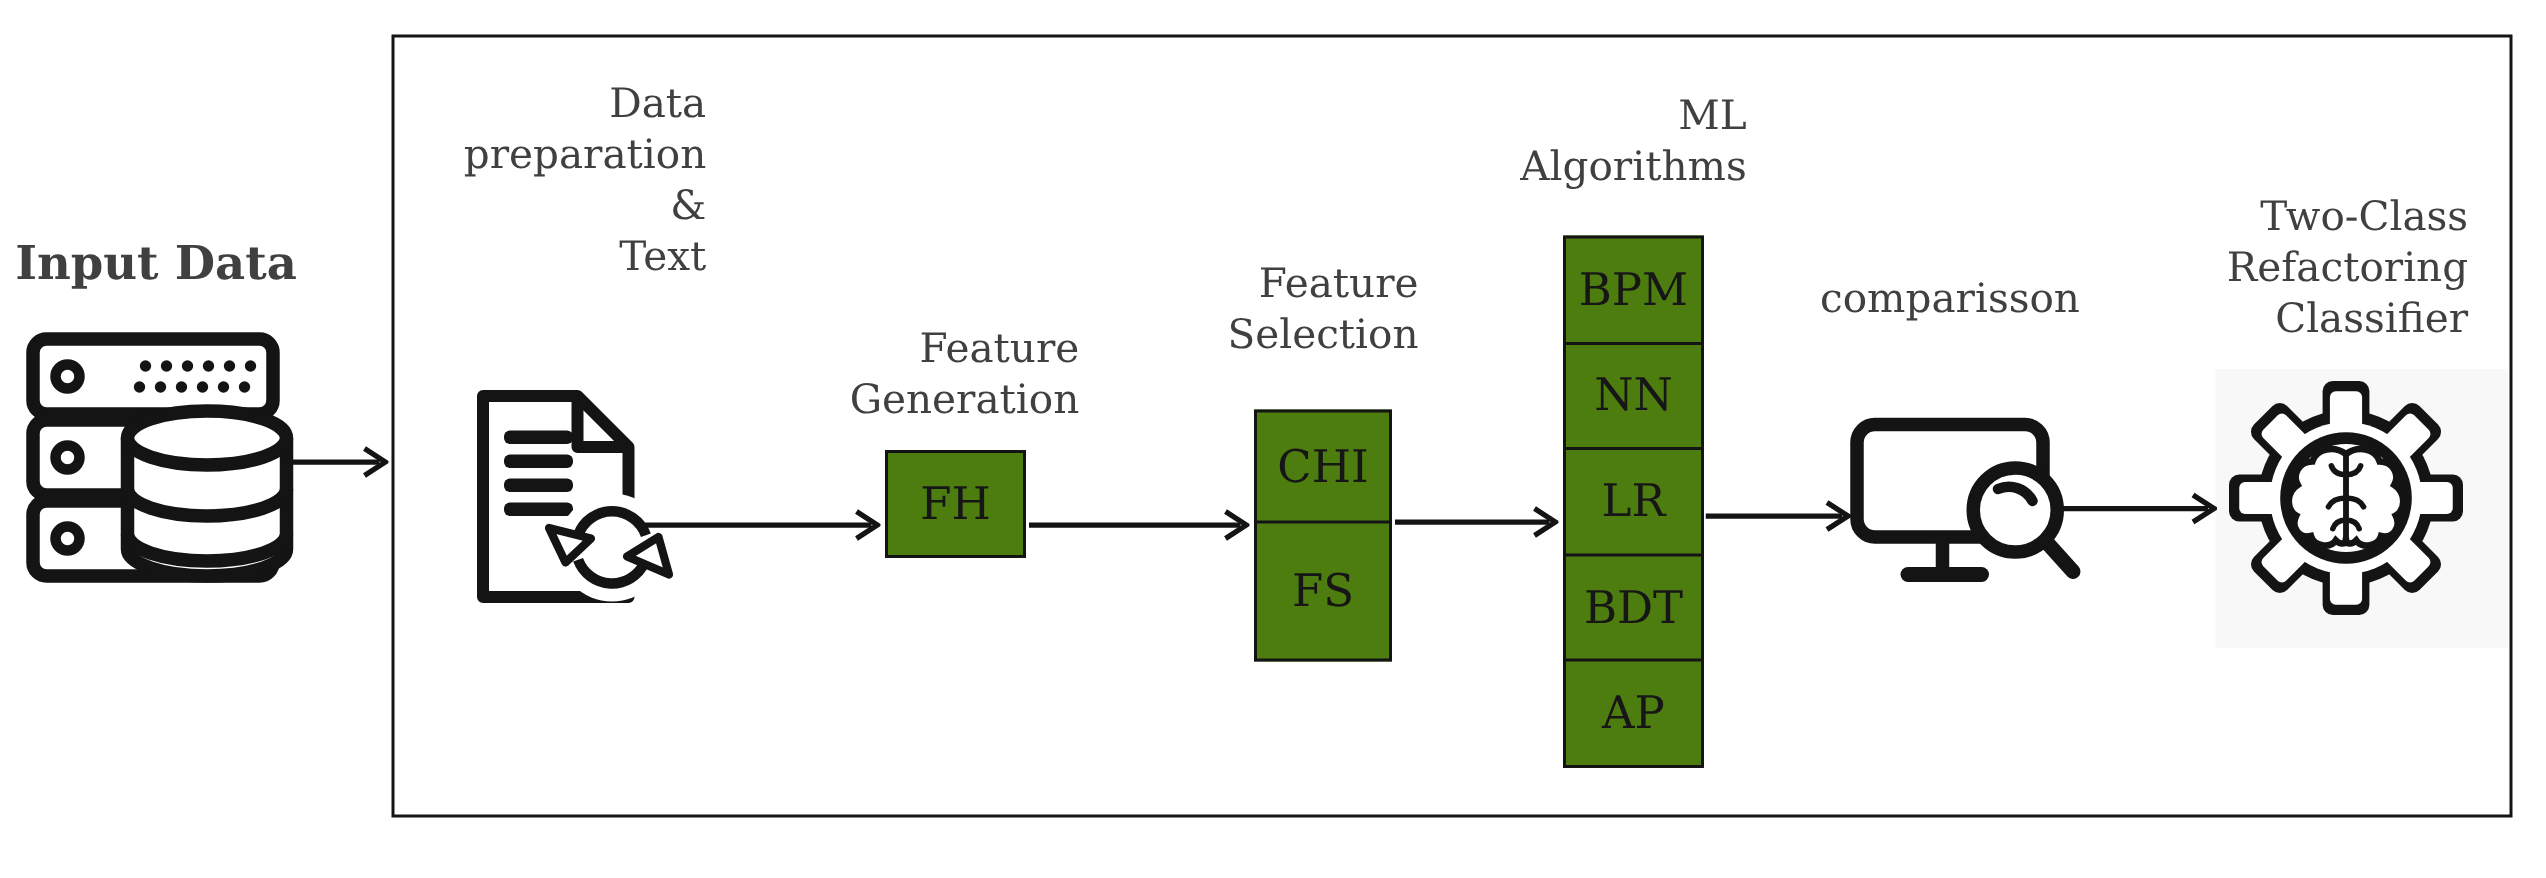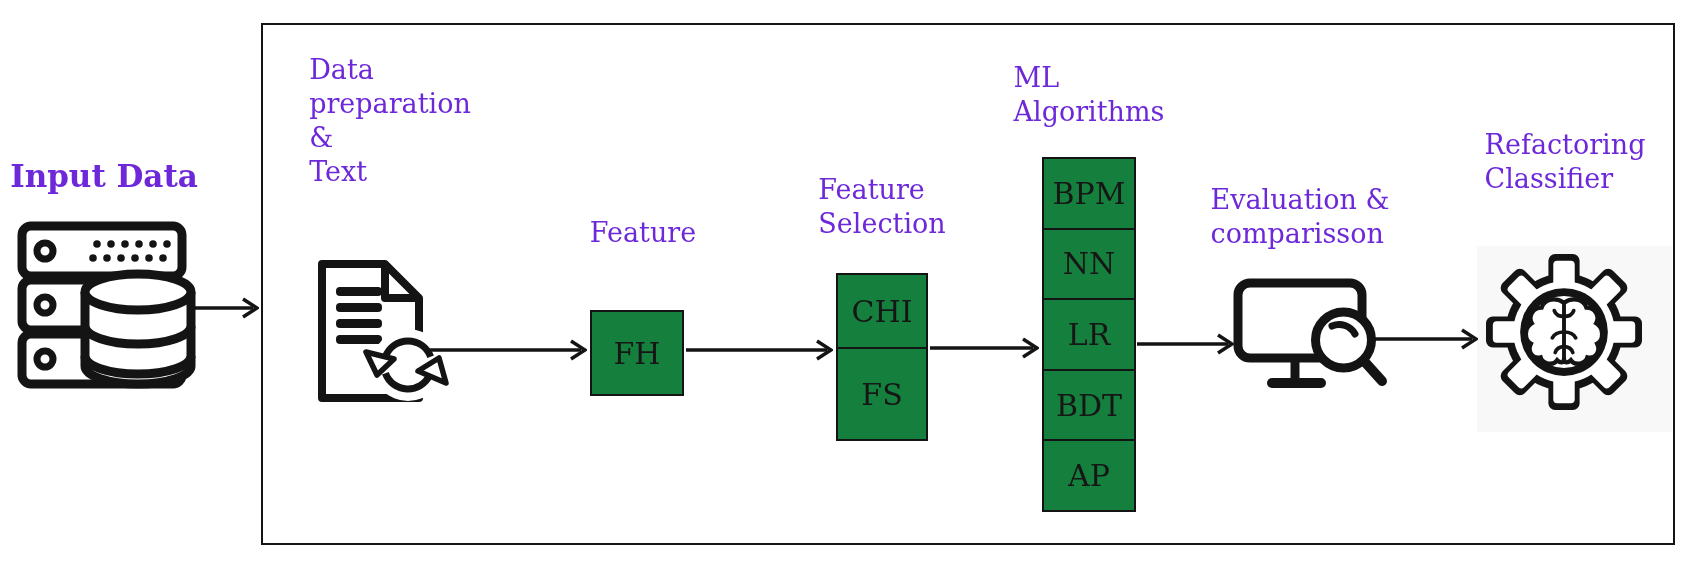--- a/index.html
+++ b/index.html
@@ -8,27 +8,27 @@
     font-family:"DejaVu Serif","Liberation Serif",serif;color:#141414;
   }
   .frame{
     position:absolute;left:261px;top:23px;width:1414px;height:522px;
     border:2.5px solid #141414;box-sizing:border-box;background:transparent;
   }
   .backdrop{
     position:absolute;left:1477px;top:246px;width:195px;height:186px;background:#f8f8f8;
   }
   .slabel{
-    position:absolute;transform:translateX(-50%);text-align:left;
-    font-size:27px;line-height:34px;white-space:nowrap;color:#6d28d9;
+    position:absolute;transform:translateX(-50%);text-align:right;
+    font-size:27px;line-height:34px;white-space:nowrap;color:#404040;
   }
   .slabel .gap{}
   #lbl-input{font-size:31px;font-weight:bold;}
   .box{
-    position:absolute;border:2.5px solid #141414;background:#15803d;
+    position:absolute;border:2.5px solid #141414;background:#4d7c0f;
     box-sizing:border-box;display:flex;
   }
   .col{flex-direction:column;}
   .cell{
     flex:1 1 0;display:flex;align-items:center;justify-content:center;
     font-size:30px;color:#161616;box-sizing:border-box;
   }
   .sep{border-top:2.5px solid #141414;}
   .arrow,.icon{position:absolute;display:block;}
 </style>
@@ -47,43 +47,44 @@
 
   <div class="slabel" style="left:390px;top:53px">
     <div>Data</div>
     <div>preparation</div>
     <div>&amp;</div>
     <div class="gap">Text</div>
   </div>
 
   <div class="slabel" style="left:643px;top:216px">
     <div>Feature</div>
+    <div>Generation</div>
   </div>
 
   <div class="slabel" style="left:882px;top:173px">
     <div>Feature</div>
     <div>Selection</div>
   </div>
 
   <div class="slabel" style="left:1089px;top:61px">
     <div>ML</div>
     <div>Algorithms</div>
   </div>
 
   <div class="slabel" style="left:1300px;top:183px">
-    <div>Evaluation &amp;</div>
     <div>comparisson</div>
   </div>
 
   <div class="slabel" style="left:1565px;top:128px">
+    <div>Two-Class</div>
     <div>Refactoring</div>
     <div>Classifier</div>
   </div>
 
-  <div class="box" style="left:590px;top:310px;width:94px;height:86px">
+  <div class="box" style="left:590px;top:300px;width:94px;height:72px">
     <div class="cell">FH</div>
   </div>
 
   <div class="box col" style="left:836px;top:273px;width:92px;height:168px">
     <div class="cell" style="flex:0 0 72px">CHI</div>
     <div class="cell sep">FS</div>
   </div>
 
   <div class="box col" style="left:1042px;top:157px;width:94px;height:355px">
     <div class="cell">BPM</div>

